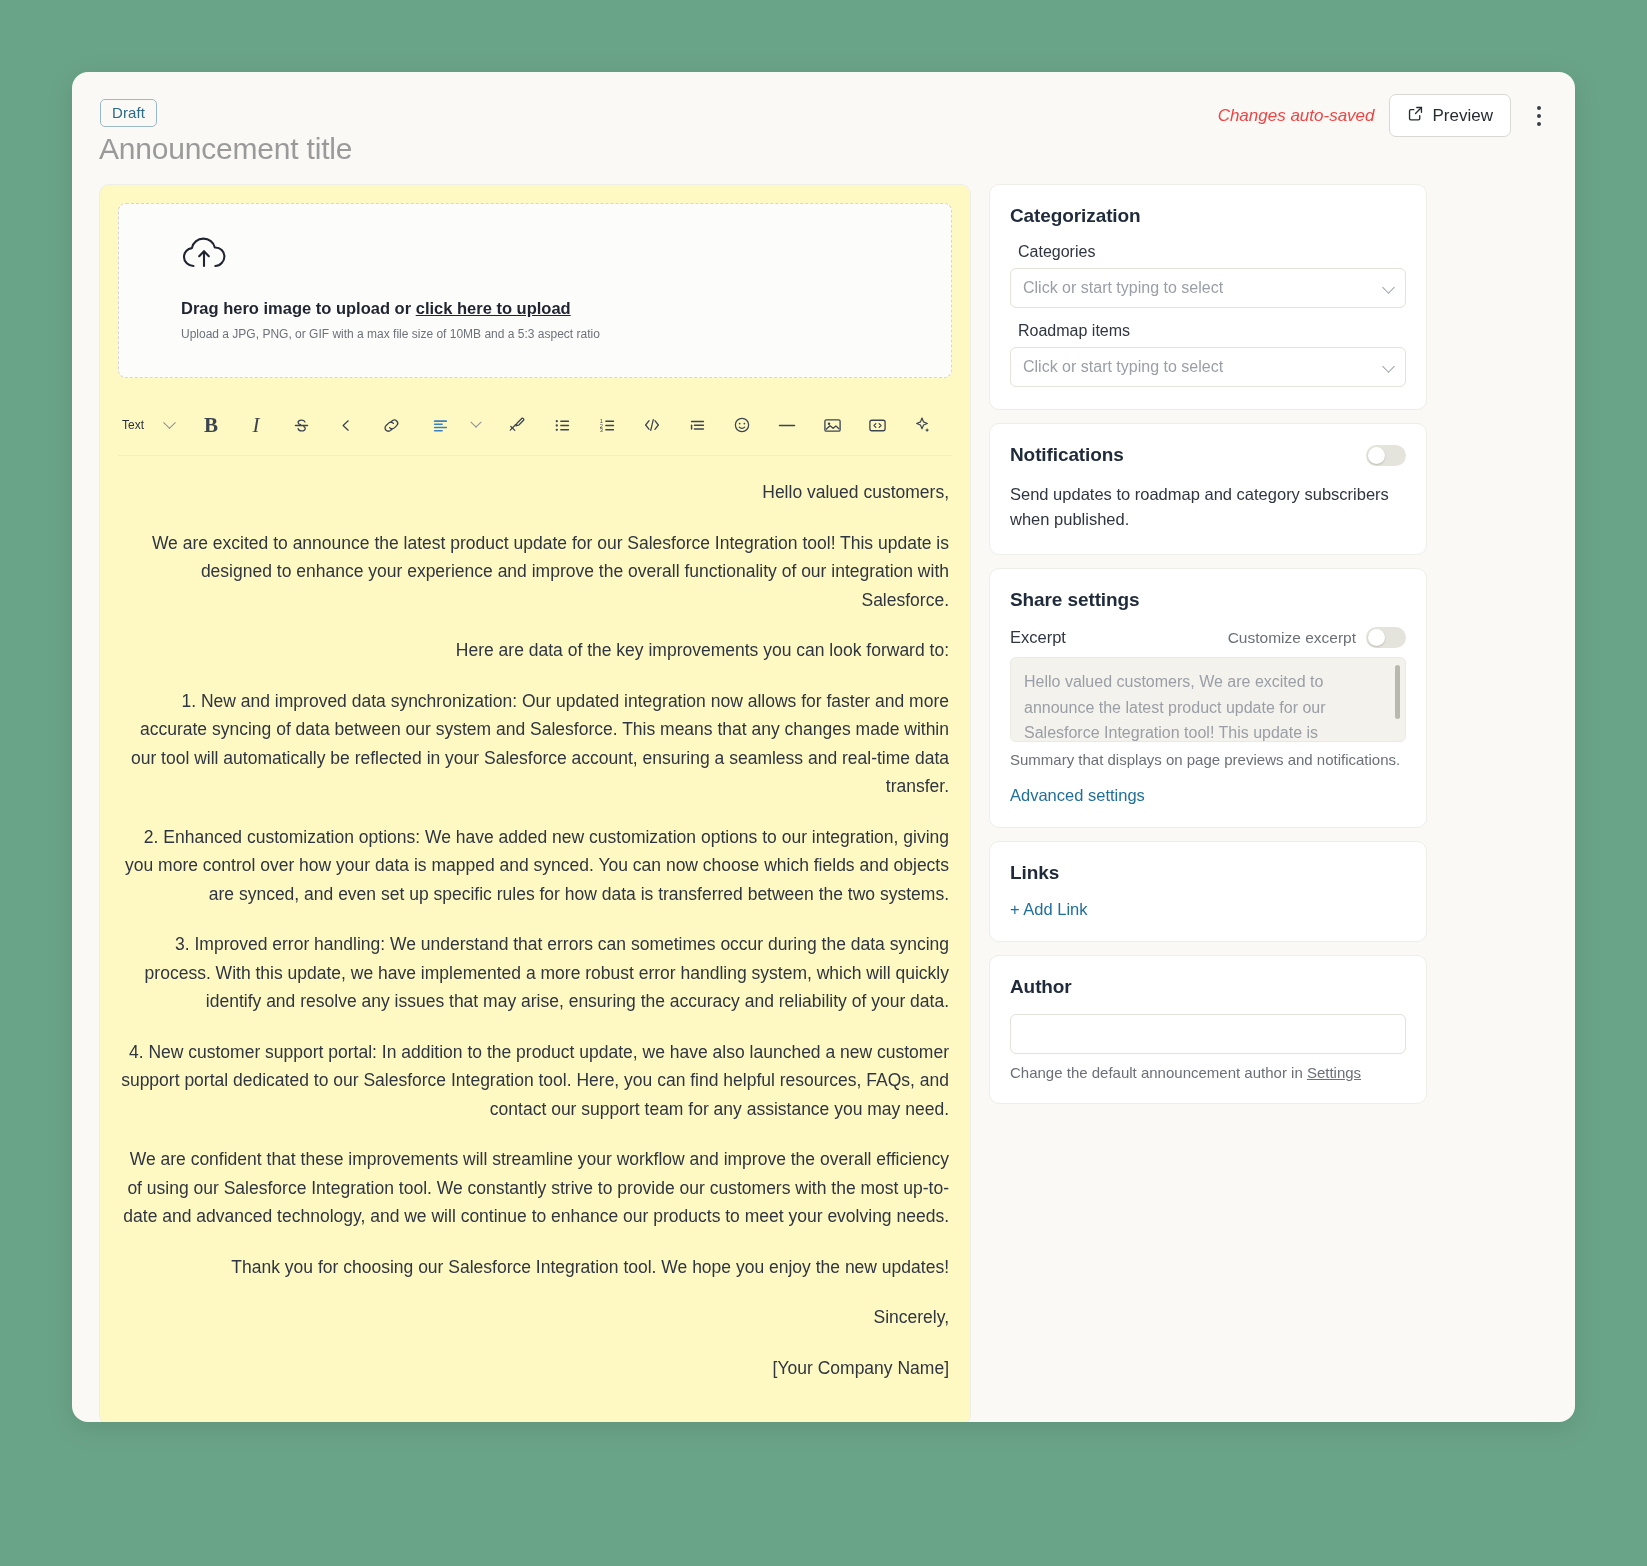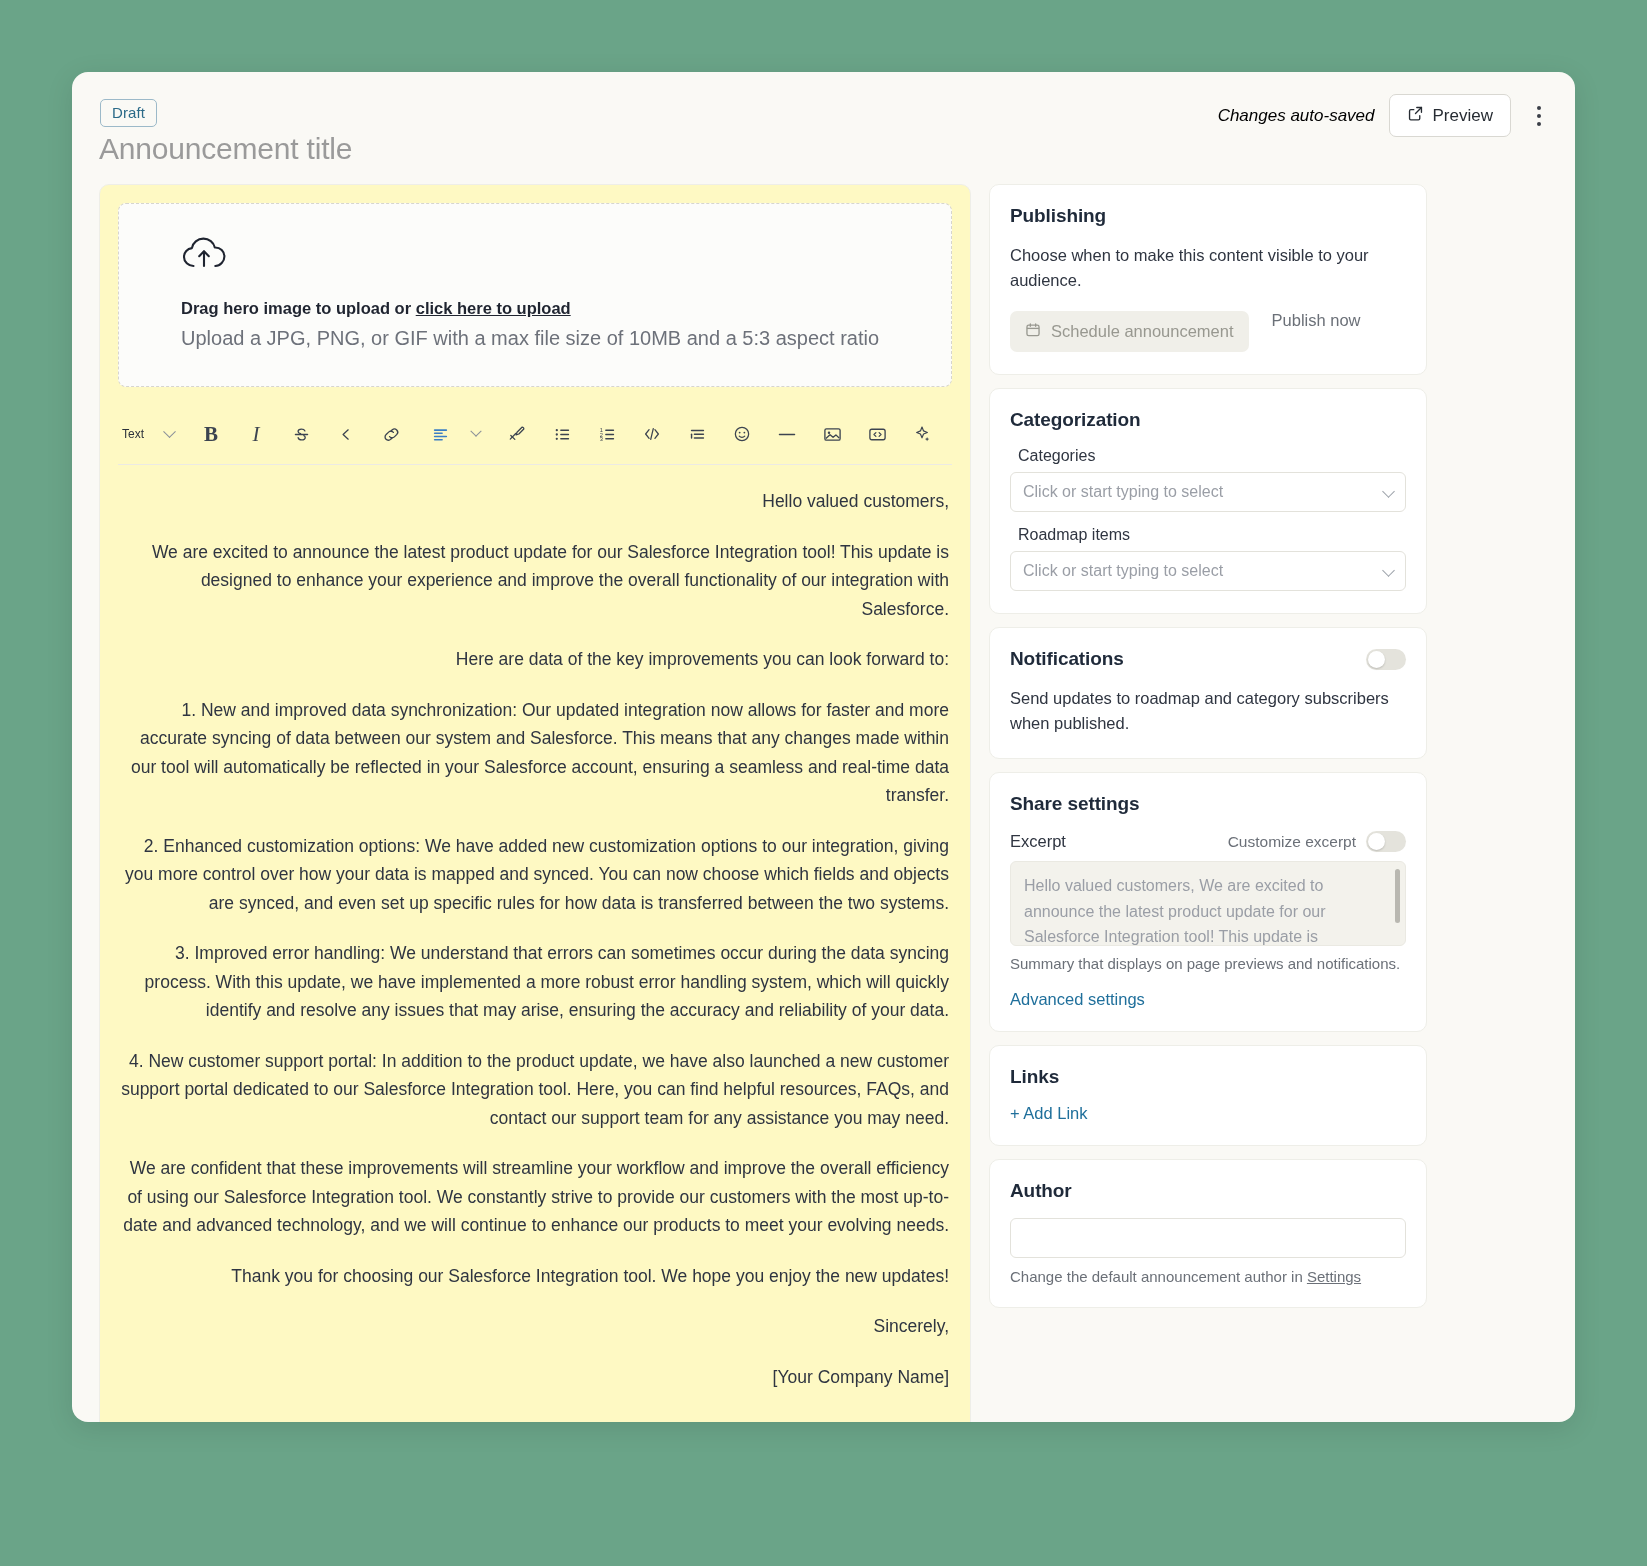--- a/index.html
+++ b/index.html
@@ -33,21 +33,21 @@
   }
   .page-title {
     position: absolute; left: 27px; top: 60px;
     font-size: 30px; color: #9a9a9a; font-weight: 400;
     letter-spacing: -.2px;
   }
   .hdr-right {
     position: absolute; right: 22px; top: 22px;
     display: flex; align-items: center; gap: 14px;
   }
-  .autosaved { font-style: italic; font-size: 17px; color: #000000; }
+  .autosaved { font-style: italic; font-size: 17px; color: #ef4444; }
   .btn-preview {
     display: flex; align-items: center; gap: 9px;
     background: #ffffff;
     border: 1px solid #d9d8d2;
     border-radius: 7px;
     height: 43px; padding: 0 17px;
     font-size: 17px; color: #272c33;
     cursor: pointer;
   }
   .kebab {
@@ -72,21 +72,21 @@
   
   .dropzone {
     border: 1px dashed #d6d5cf;
     border-radius: 8px;
     background: #fcfcfa;
     padding: 32px 0 36px 62px;
     margin-bottom: 26px;
   }
   .dz-title { font-size: 16.5px; font-weight: 700; color: #1f2430; margin-top: 22px; }
   .dz-title a { color: #1f2430; text-decoration: underline; cursor: pointer; }
-  .dz-sub { font-size: 20px; color: #6d717a; margin-top: 9px; }
+  .dz-sub { font-size: 12px; color: #6d717a; margin-top: 9px; }
 
   
   .toolbar {
     display: flex; align-items: center;
     border-bottom: 1px solid #eceae4;
     padding: 4px 0 13px 4px;
     gap: 0;
   }
   .tb-item {
     height: 34px; min-width: 34px;
@@ -365,37 +365,20 @@
         <p>4. New customer support portal: In addition to the product update, we have also launched a new customer support portal dedicated to our Salesforce Integration tool. Here, you can find helpful resources, FAQs, and contact our support team for any assistance you may need.</p>
         <p>We are confident that these improvements will streamline your workflow and improve the overall efficiency of using our Salesforce Integration tool. We constantly strive to provide our customers with the most up-to-date and advanced technology, and we will continue to enhance our products to meet your evolving needs.</p>
         <p>Thank you for choosing our Salesforce Integration tool. We hope you enjoy the new updates!</p>
         <p>Sincerely,</p>
         <p>[Your Company Name]</p>
       </div>
     </div>
 
     <div class="sidebar">
 
-      <div class="card">
-        <h3>Publishing</h3>
-        <p class="desc">Choose when to make this content visible to your audience.</p>
-        <div class="pub-actions">
-          <div class="btn-schedule">
-            <span>
-              <svg width="16" height="16" viewBox="0 0 18 18" fill="none">
-                <rect x="2.2" y="3.6" width="13.6" height="11.8" rx="2" stroke="#989890" stroke-width="1.5"></rect>
-                <path d="M2.2 7.2h13.6" stroke="#989890" stroke-width="1.5"></path>
-                <path d="M6 2.2v2.6M12 2.2v2.6" stroke="#989890" stroke-width="1.5" stroke-linecap="round"></path>
-              </svg>
-            </span>
-            <span>Schedule announcement</span>
-          </div>
-          <div class="btn-publish-now">Publish now</div>
-        </div>
-      </div>
 
       <div class="card">
         <h3>Categorization</h3>
         <div class="field-label">Categories</div>
         <div class="select-box">
           <span>Click or start typing to select</span>
           <span class="caret"></span>
         </div>
         <div class="field-label">Roadmap items</div>
         <div class="select-box" style="margin-bottom:0;">

